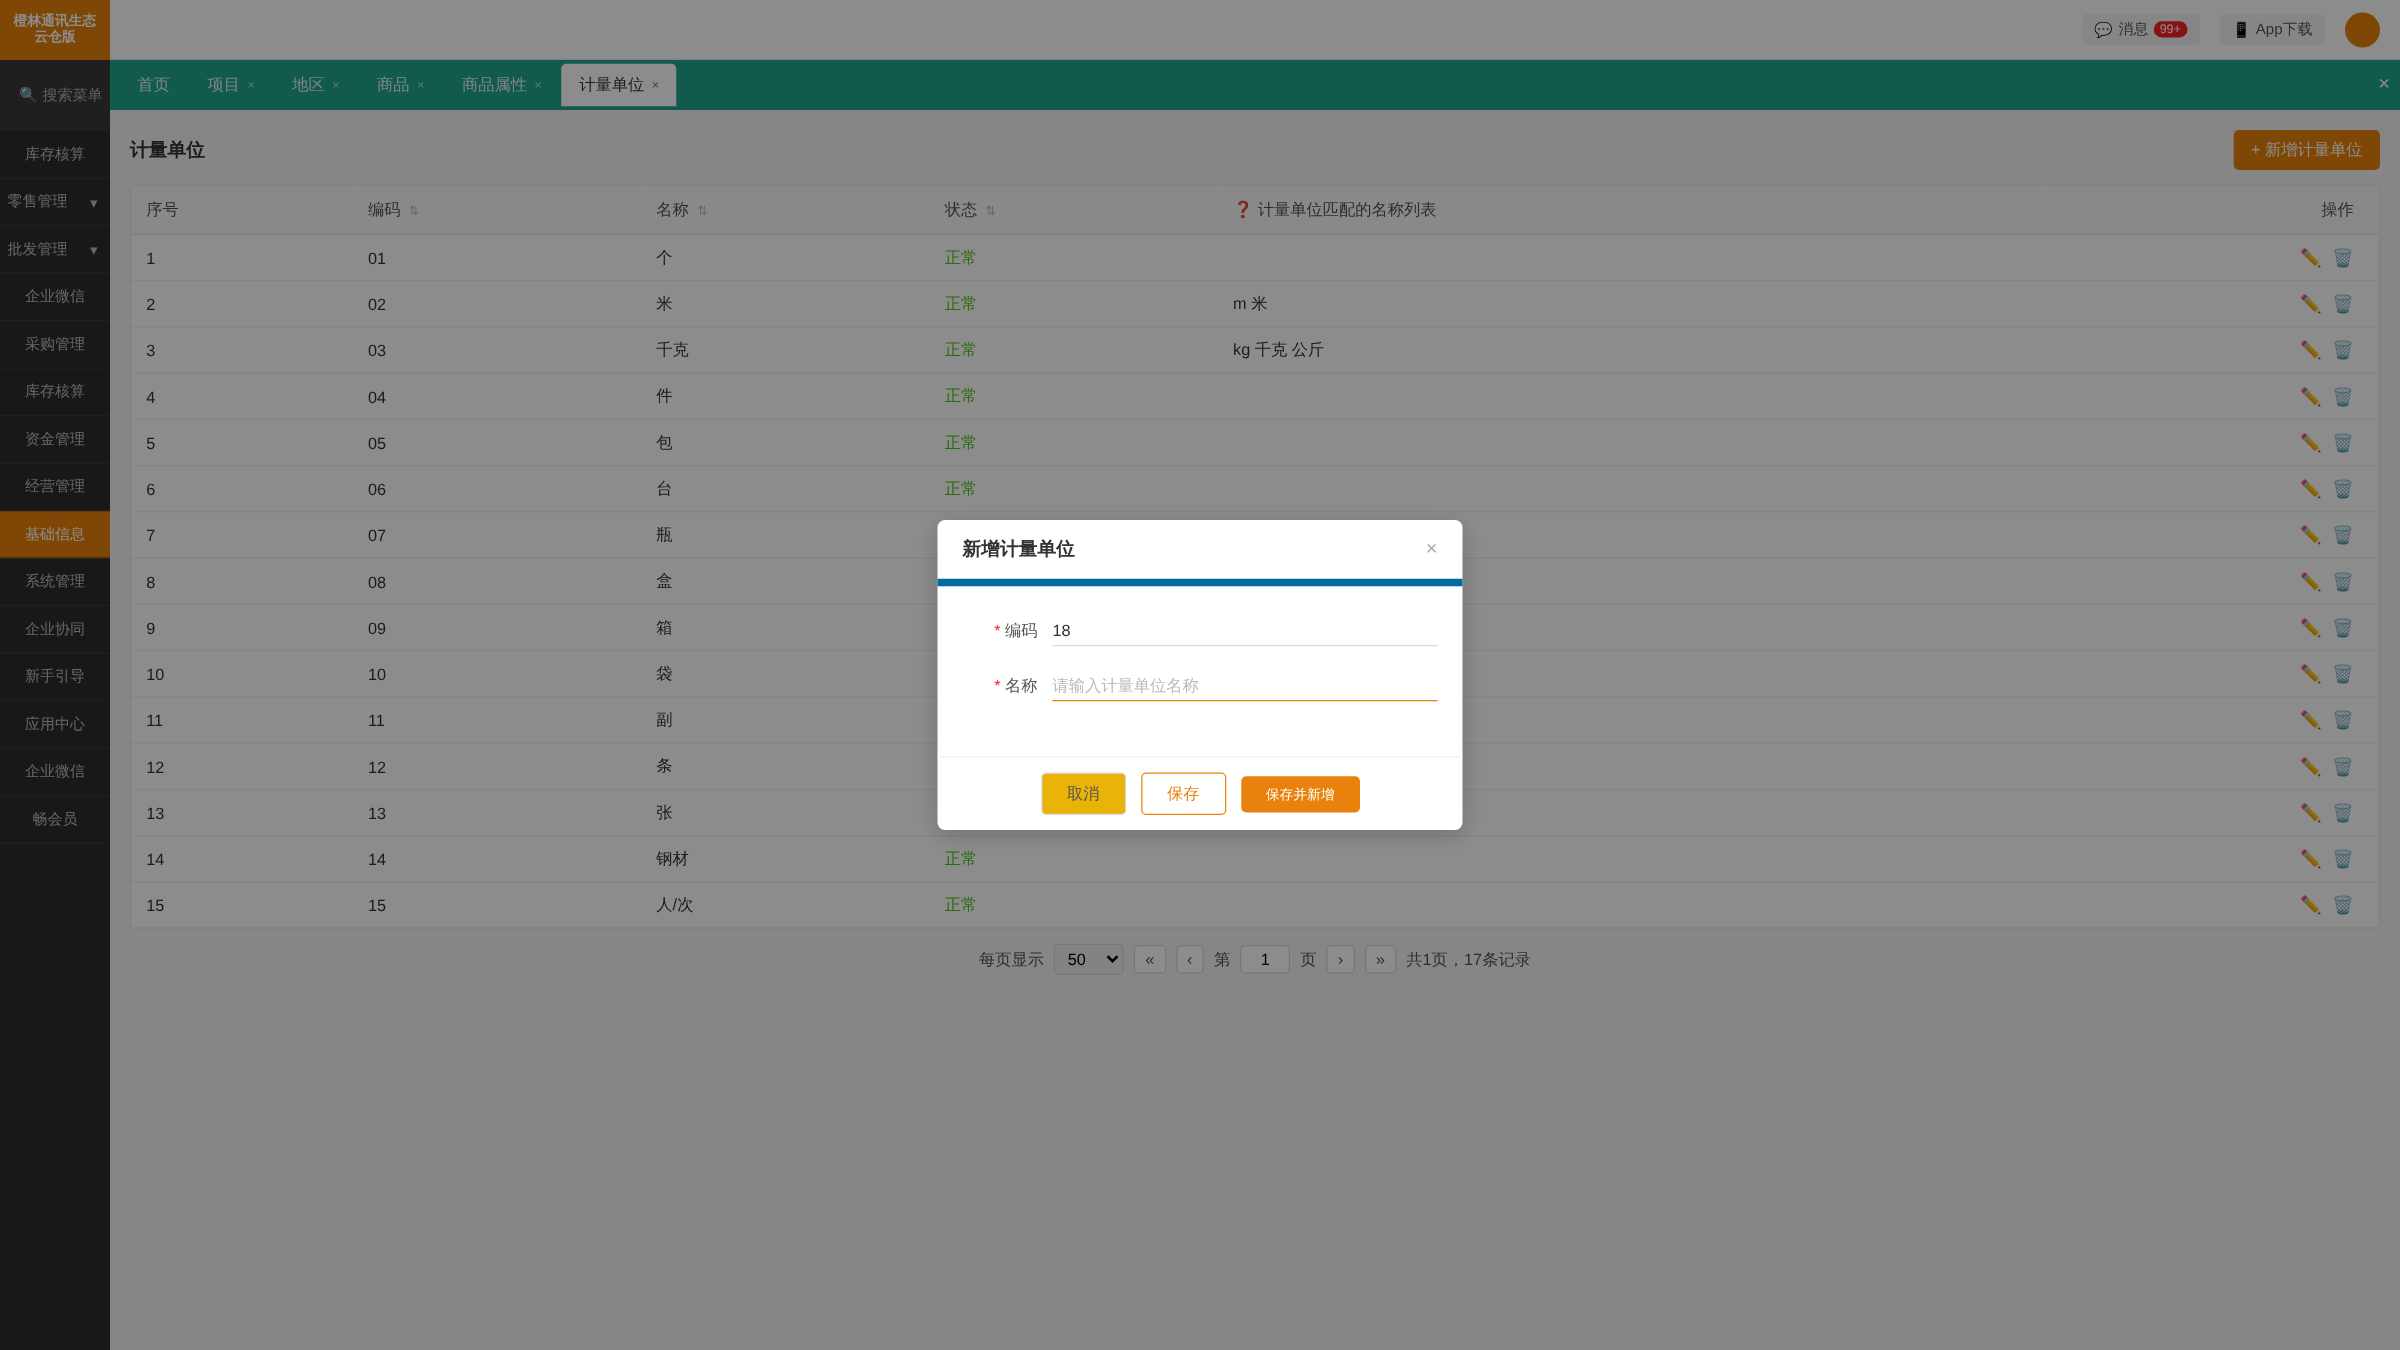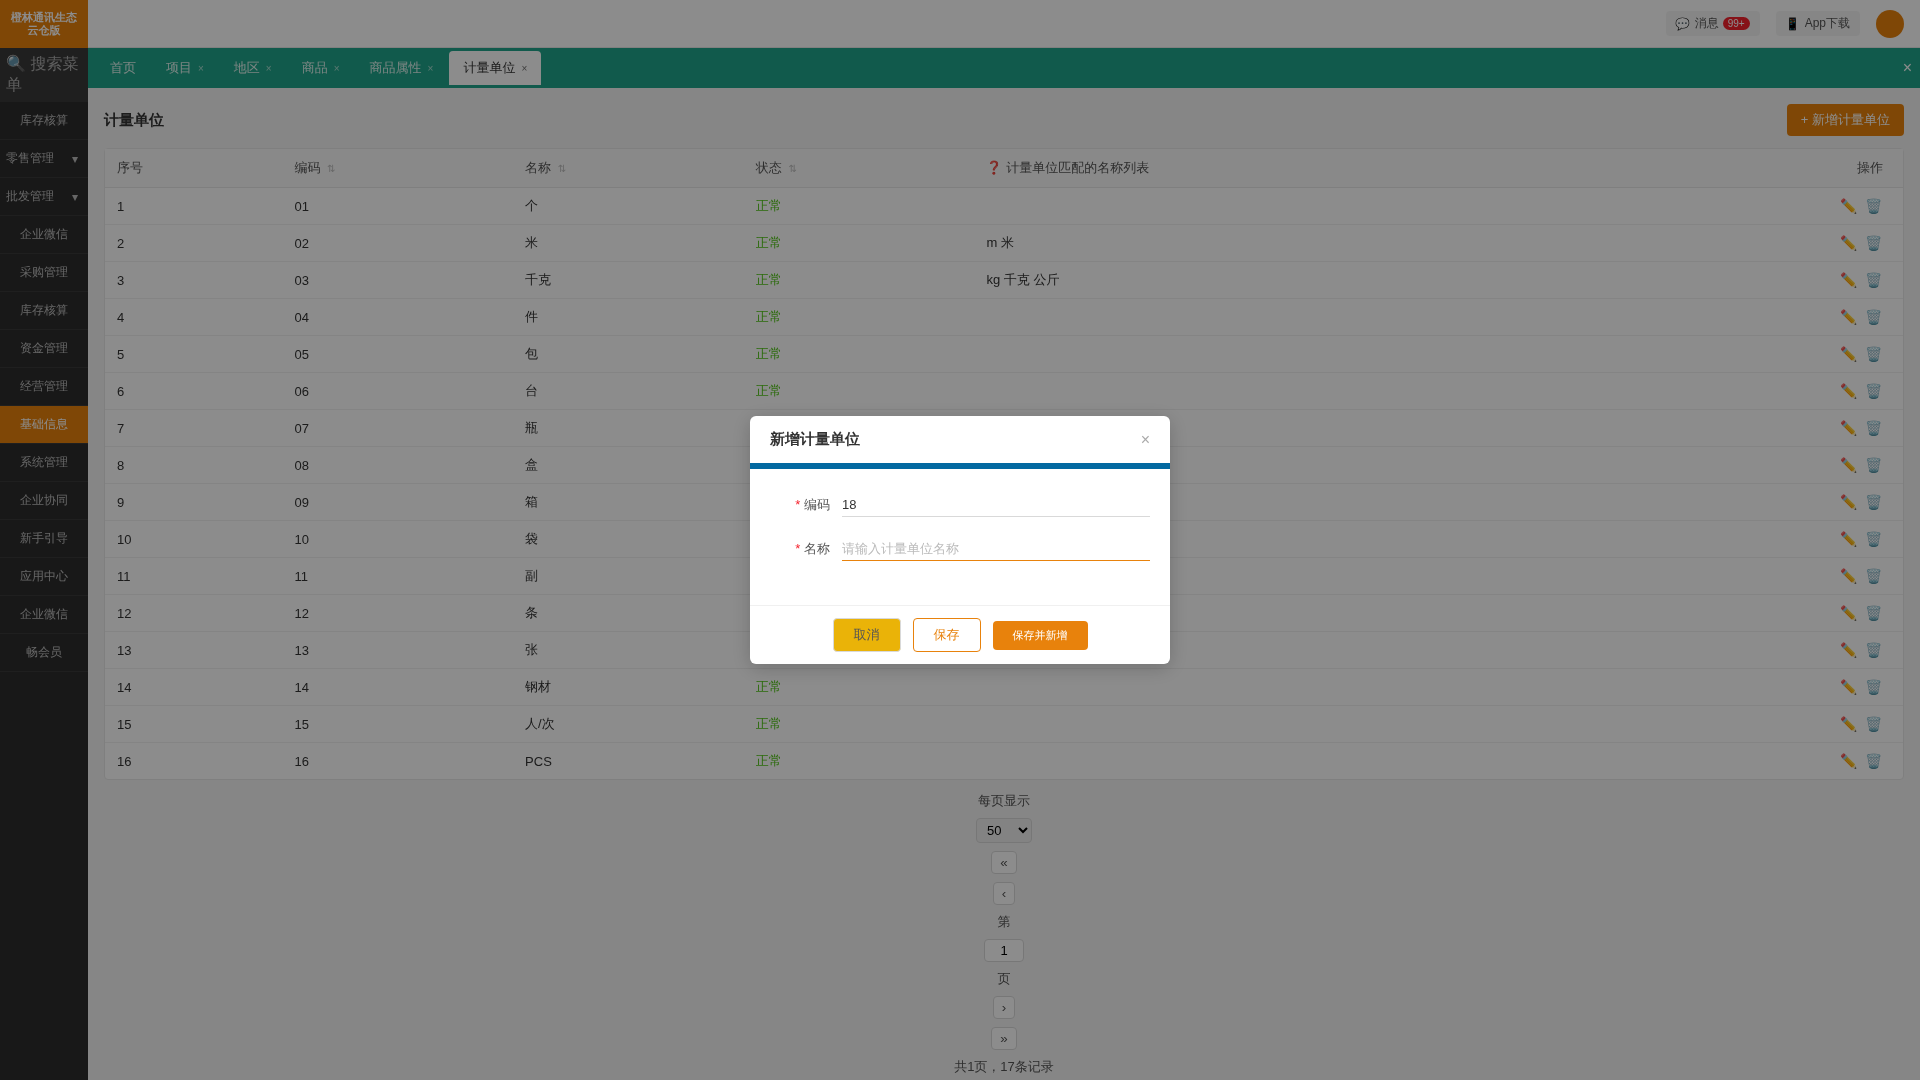--- a/index.html
+++ b/index.html
@@ -25,25 +25,25 @@
       font-size: 12px;
       font-weight: bold;
       padding: 4px;
     }
     .sidebar-logo-text {
       font-size: 11px;
       line-height: 1.2;
       text-align: center;
     }
     .sidebar-search {
-      padding: 6px 6px;
+      padding: 20px 6px;
       background: #3a3a3a;
       color: #aaa;
-      font-size: 16px;
-      text-align: left;
+      font-size: 12px;
+      text-align: right;
       cursor: pointer;
     }
     .sidebar-nav-item {
       padding: 10px 6px;
       text-align: center;
       color: #bbb;
       font-size: 12px;
       cursor: pointer;
       border-bottom: 1px solid #3a3a3a;
     }
@@ -158,21 +158,20 @@
 
     
     .pagination {
       display: flex;
       align-items: center;
       justify-content: center;
       padding: 12px 16px;
       gap: 8px;
       font-size: 13px;
       color: #555;
-      flex-direction: column;
     }
     .pagination-select {
       border: 1px solid #d9d9d9;
       border-radius: 4px;
       padding: 3px 6px;
       font-size: 13px;
     }
     .pagination-btn {
       border: 1px solid #d9d9d9;
       background: white;
@@ -612,33 +611,20 @@
       <td>人/次</td>
       <td class="status-normal">正常</td>
       <td></td>
       <td style="text-align:right; padding-right:20px;">
         <div class="action-icons" style="justify-content:flex-end;">
           <span class="action-icon">✏️</span>
           <span class="action-icon">🗑️</span>
         </div>
       </td>
     </tr>
-            <tr>
-      <td>16</td>
-      <td>16</td>
-      <td>PCS</td>
-      <td class="status-normal">正常</td>
-      <td></td>
-      <td style="text-align:right; padding-right:20px;">
-        <div class="action-icons" style="justify-content:flex-end;">
-          <span class="action-icon">✏️</span>
-          <span class="action-icon">🗑️</span>
-        </div>
-      </td>
-    </tr>
           </tbody>
       </table>
     </div>
 
     <div class="pagination">
       <span>每页显示</span>
       <select class="pagination-select">
         <option>50</option>
         <option>10</option>
         <option>20</option>

